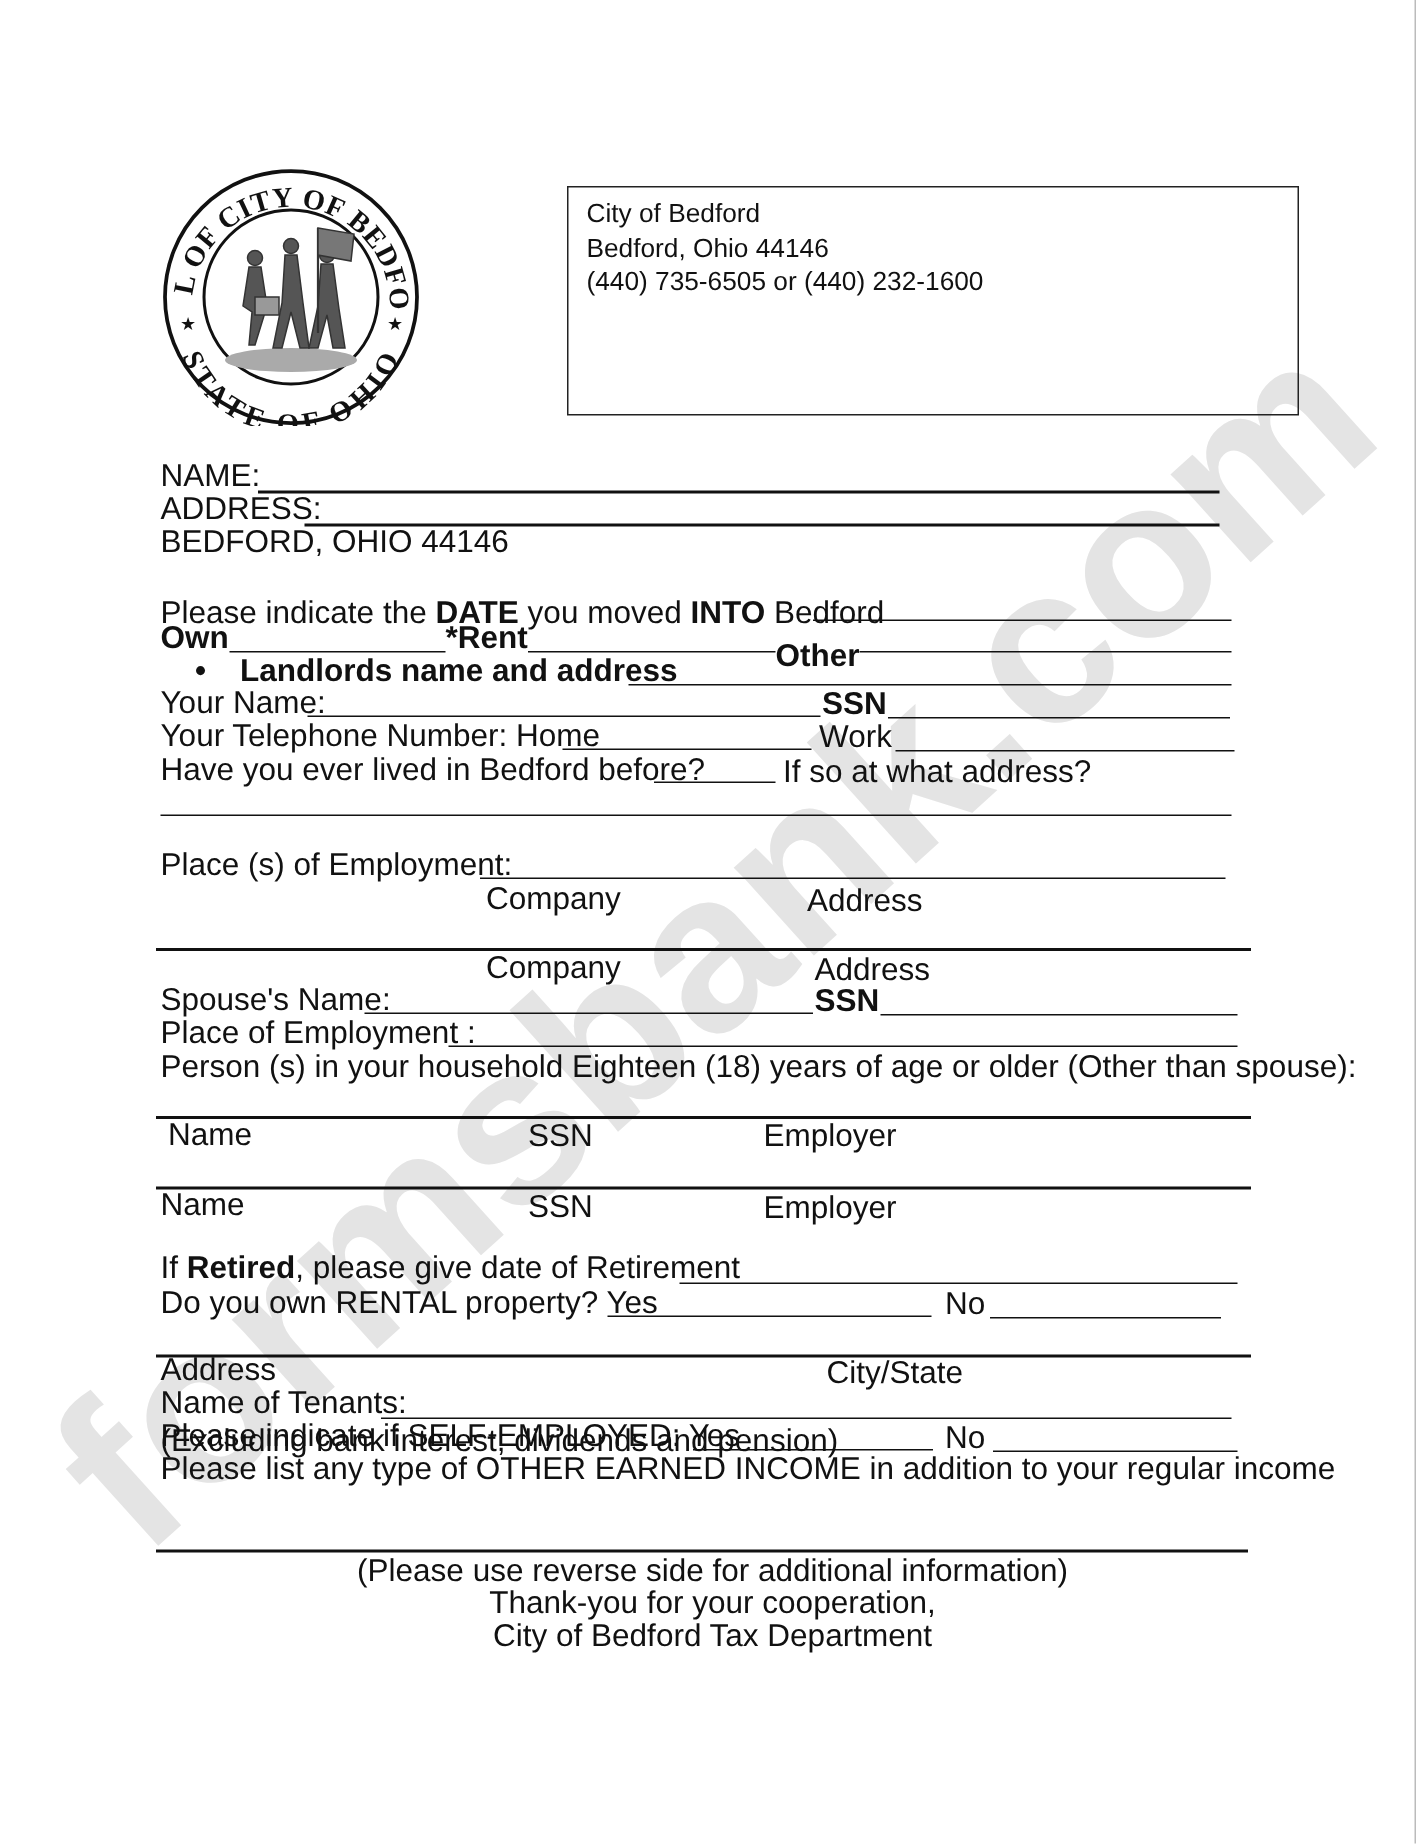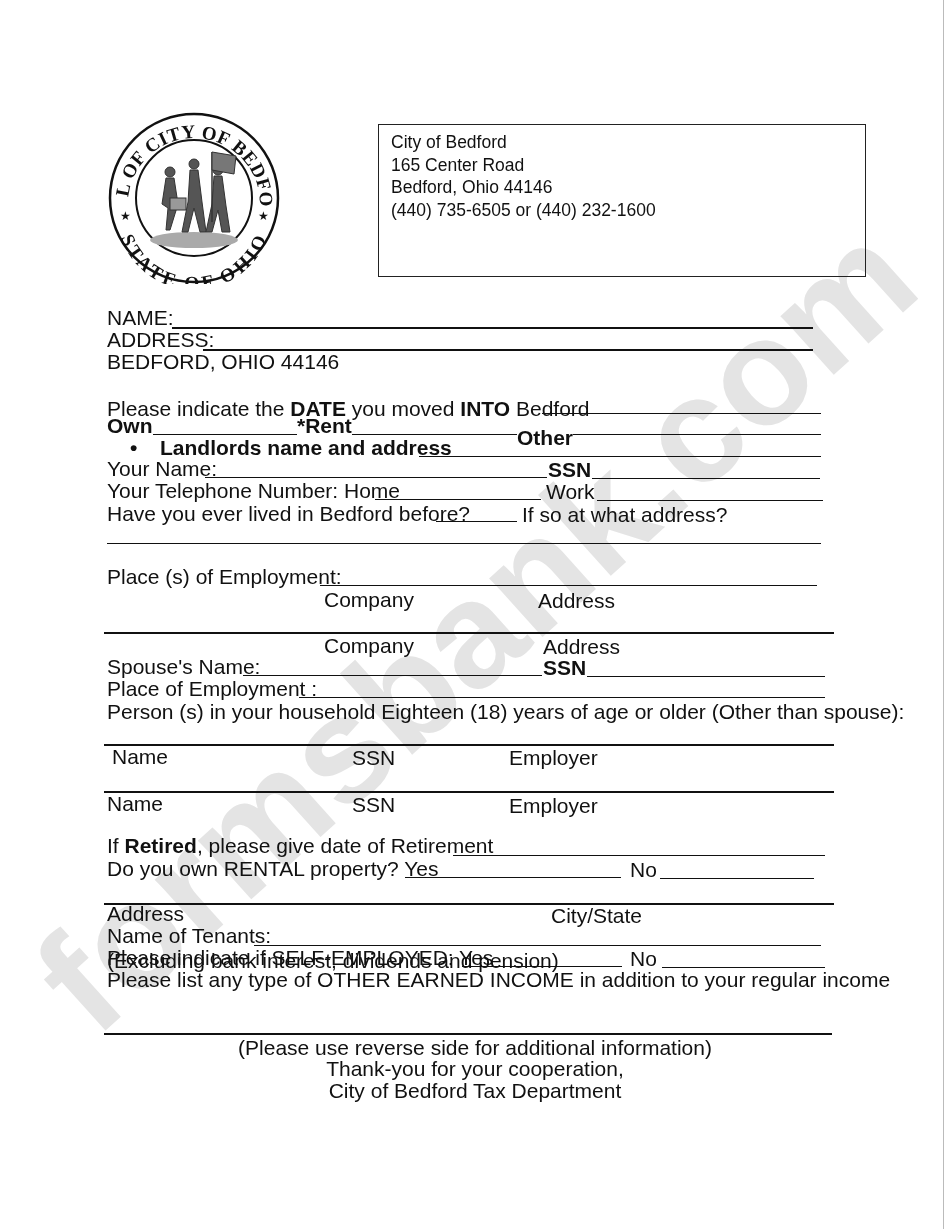--- a/index.html
+++ b/index.html
@@ -62,21 +62,20 @@
         <path d="M82 58 L90 58 L94 90 L98 120 L92 120 L86 96 L80 120 L74 120 L80 90 Z"></path>
         <circle cx="110" cy="58" r="5"></circle>
         <path d="M106 64 L114 64 L118 94 L122 120 L114 120 L110 98 L104 120 L98 120 L104 92 Z"></path>
         <line x1="104" y1="40" x2="104" y2="110" stroke="#333" stroke-width="1.5"></line>
         <path d="M104 40 L128 44 L126 62 L104 58 Z" fill="#777"></path>
       </g>
     </svg>
 
     <div class="address-box">
       <div>City of Bedford</div>
-      <div>165 Center Road</div>
       <div>Bedford, Ohio 44146</div>
       <div>(440) 735-6505 or (440) 232-1600</div>
     </div>
 
     <span class="t" style="left:107px; top:308px;">NAME:</span>
     <div class="line thick" style="left:172px; top:327px; width:641px;"></div>
 
     <span class="t" style="left:107px; top:330px;">ADDRESS:</span>
     <div class="line thick" style="left:203px; top:349px; width:610px;"></div>
 

